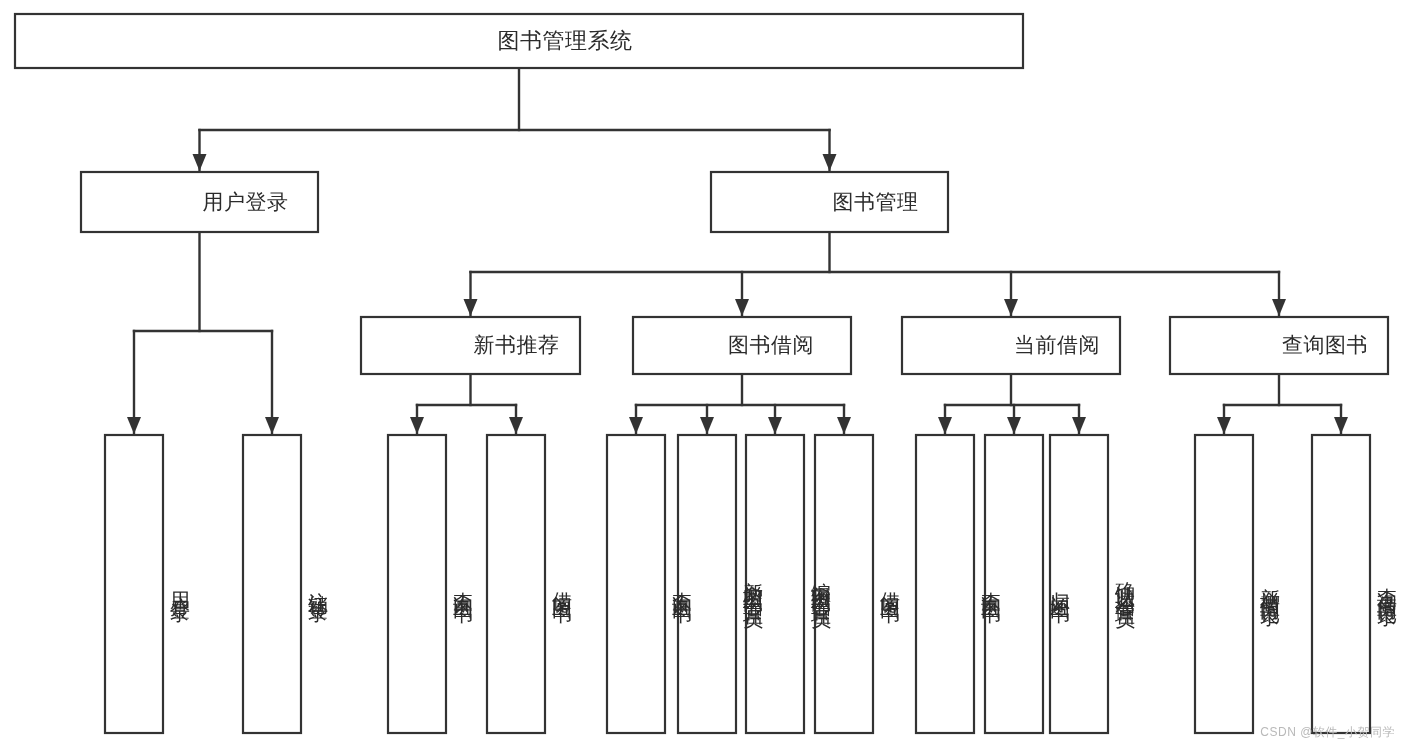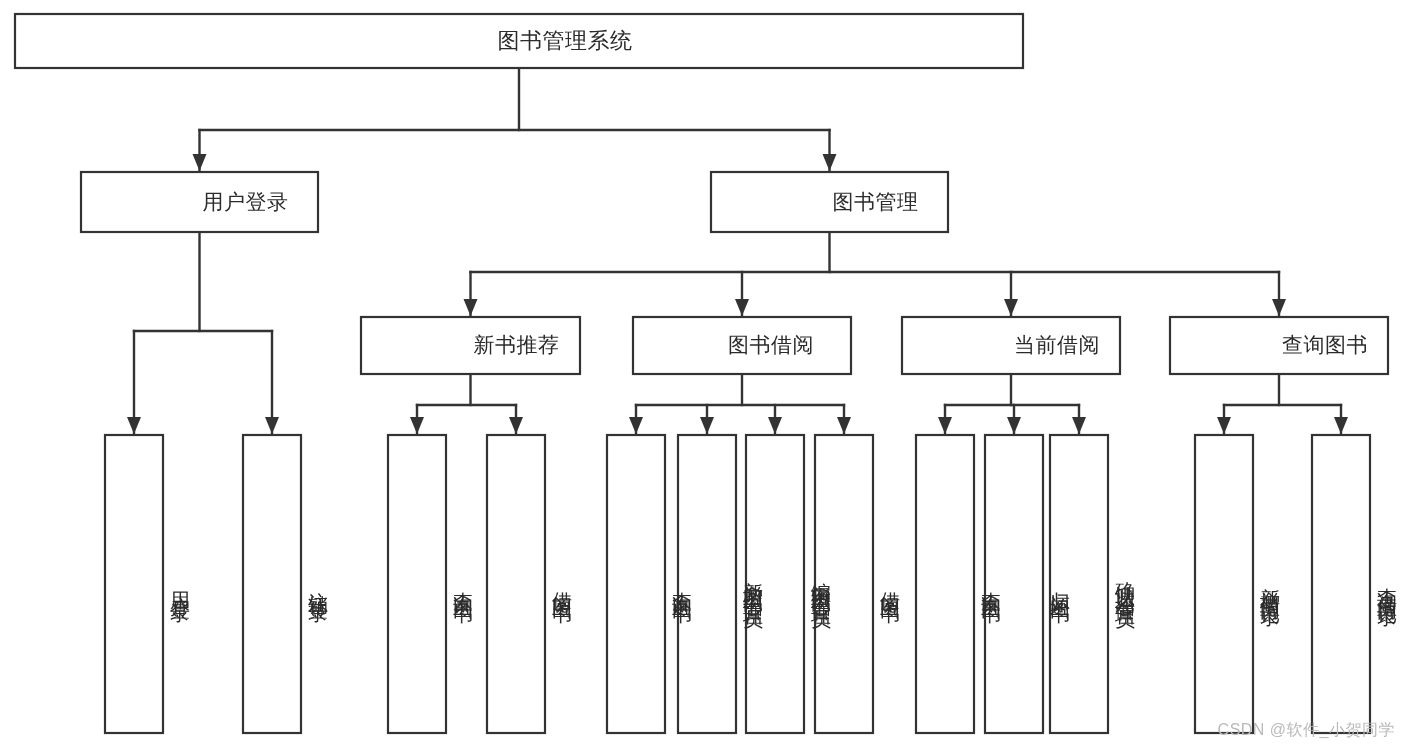--- a/index.html
+++ b/index.html
@@ -63,21 +63,21 @@
     line-height: 1.35;
     letter-spacing: 4px;
   }
   .node-label.title {
     font-size: 22px;
   }
   .watermark {
     position: absolute;
     right: 10px;
     bottom: 6px;
-    font-size: 16px;
+    font-size: 12px;
     color: #b9b9b9;
     font-family: "Liberation Sans", "DejaVu Sans", sans-serif;
     letter-spacing: 0.5px;
     white-space: nowrap;
   }
 </style>
 </head>
 <body>
 
 <div id="diagram-root">

